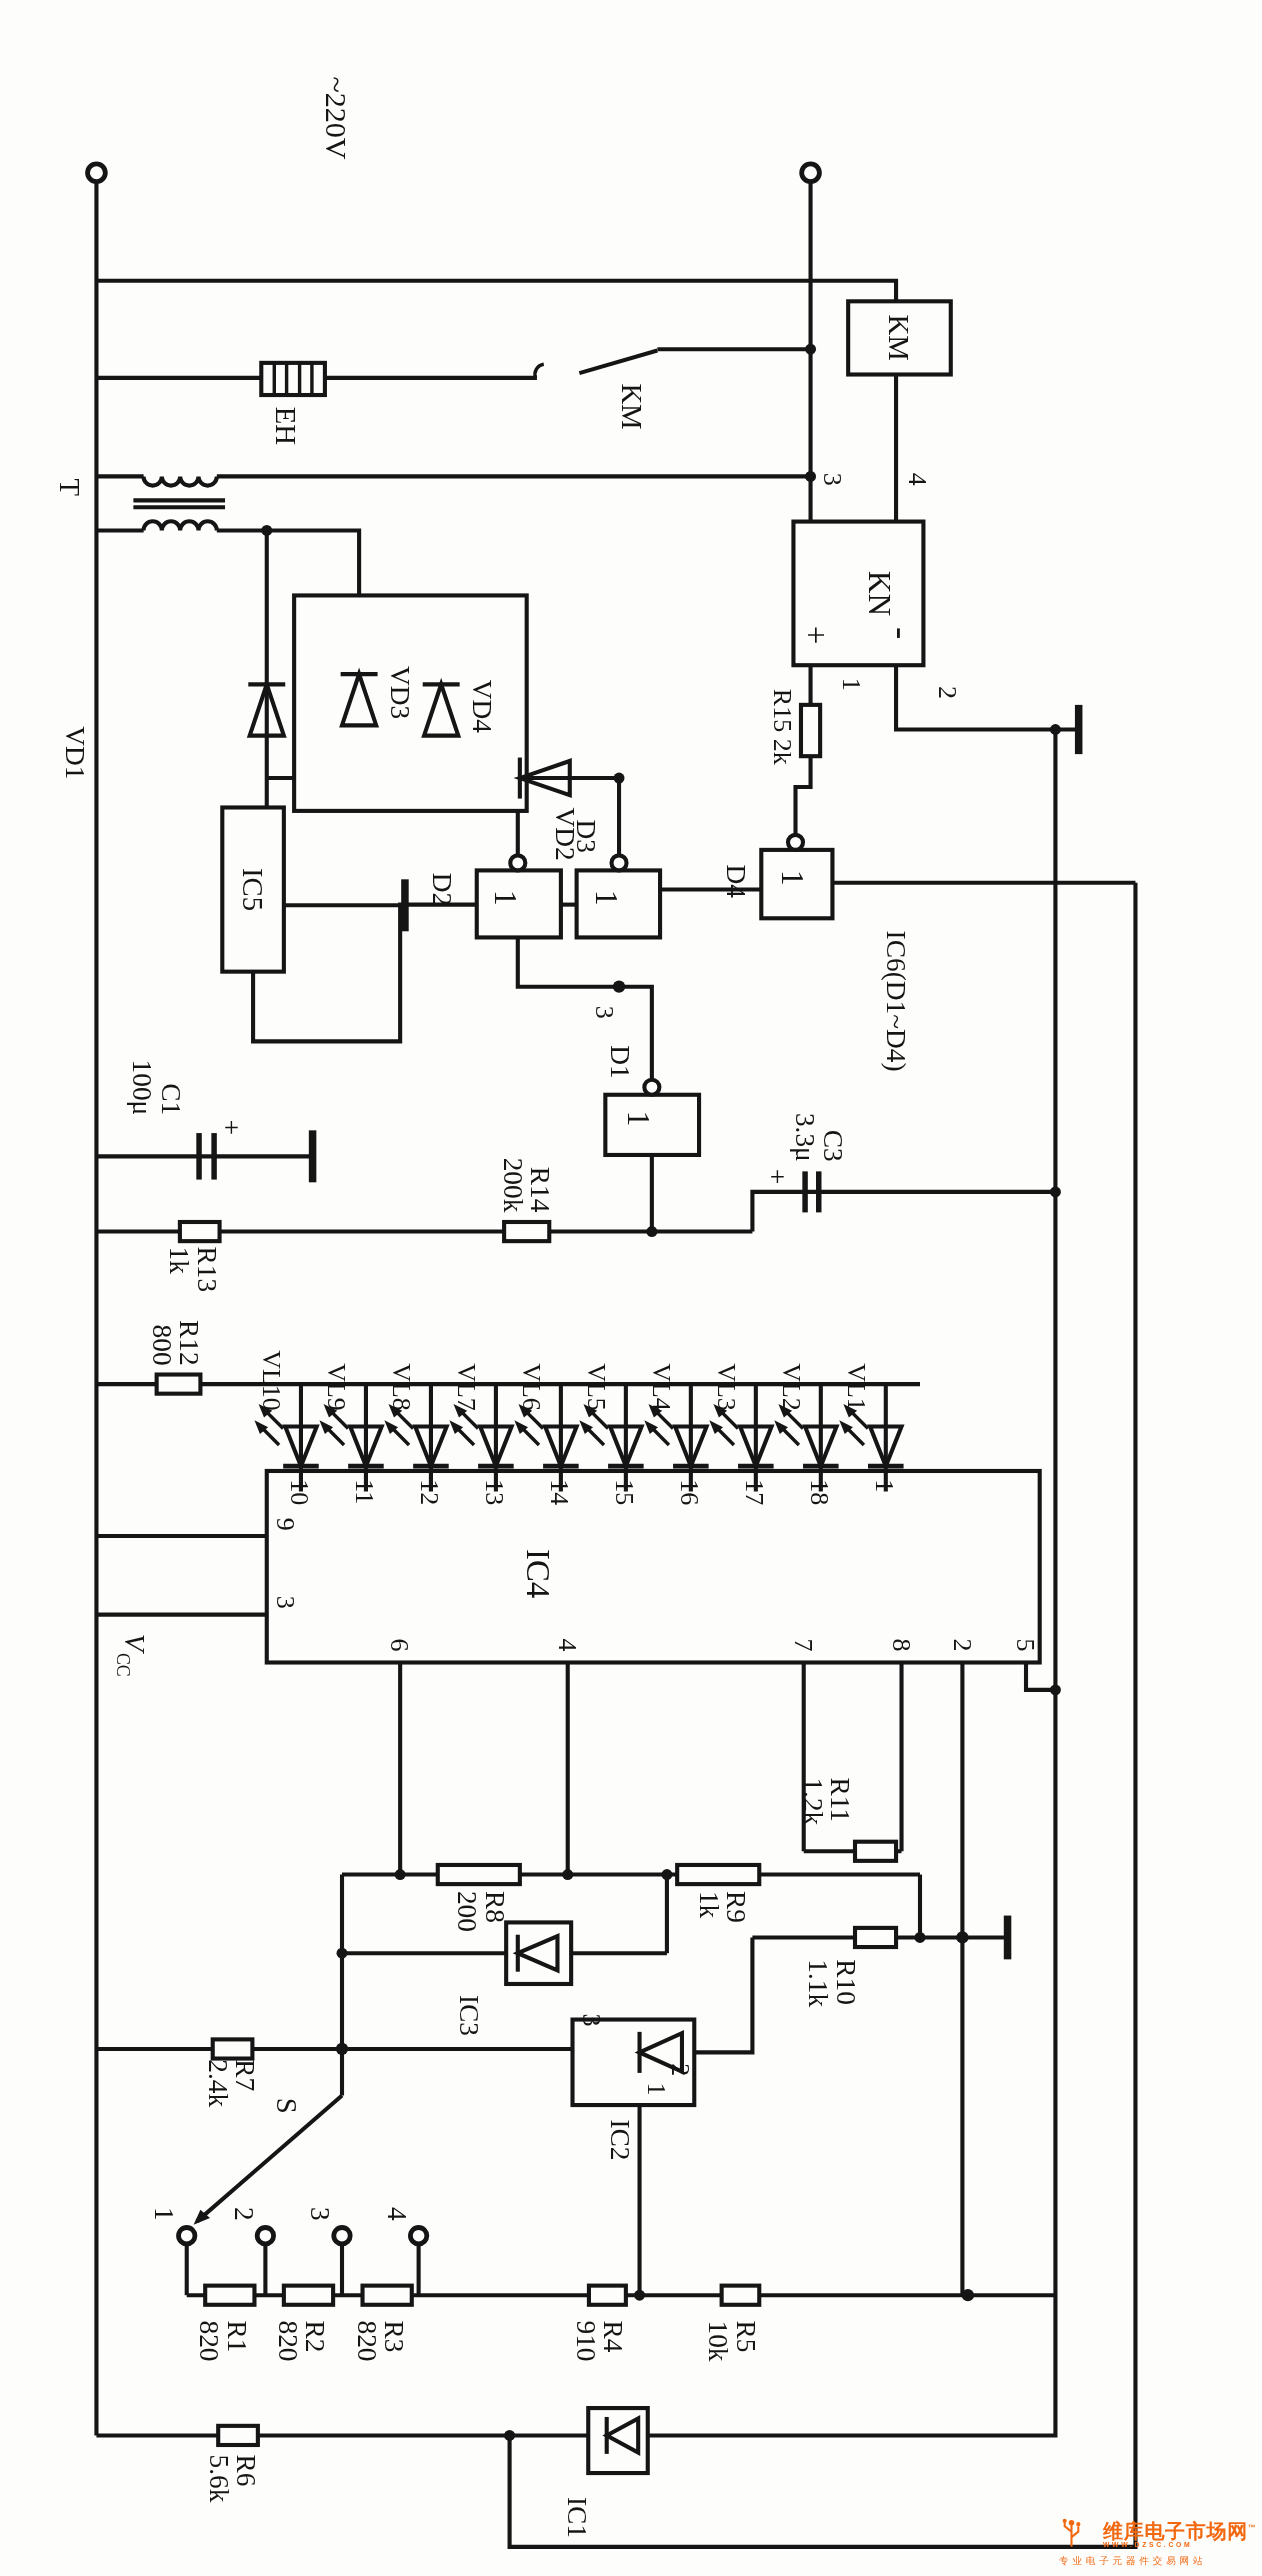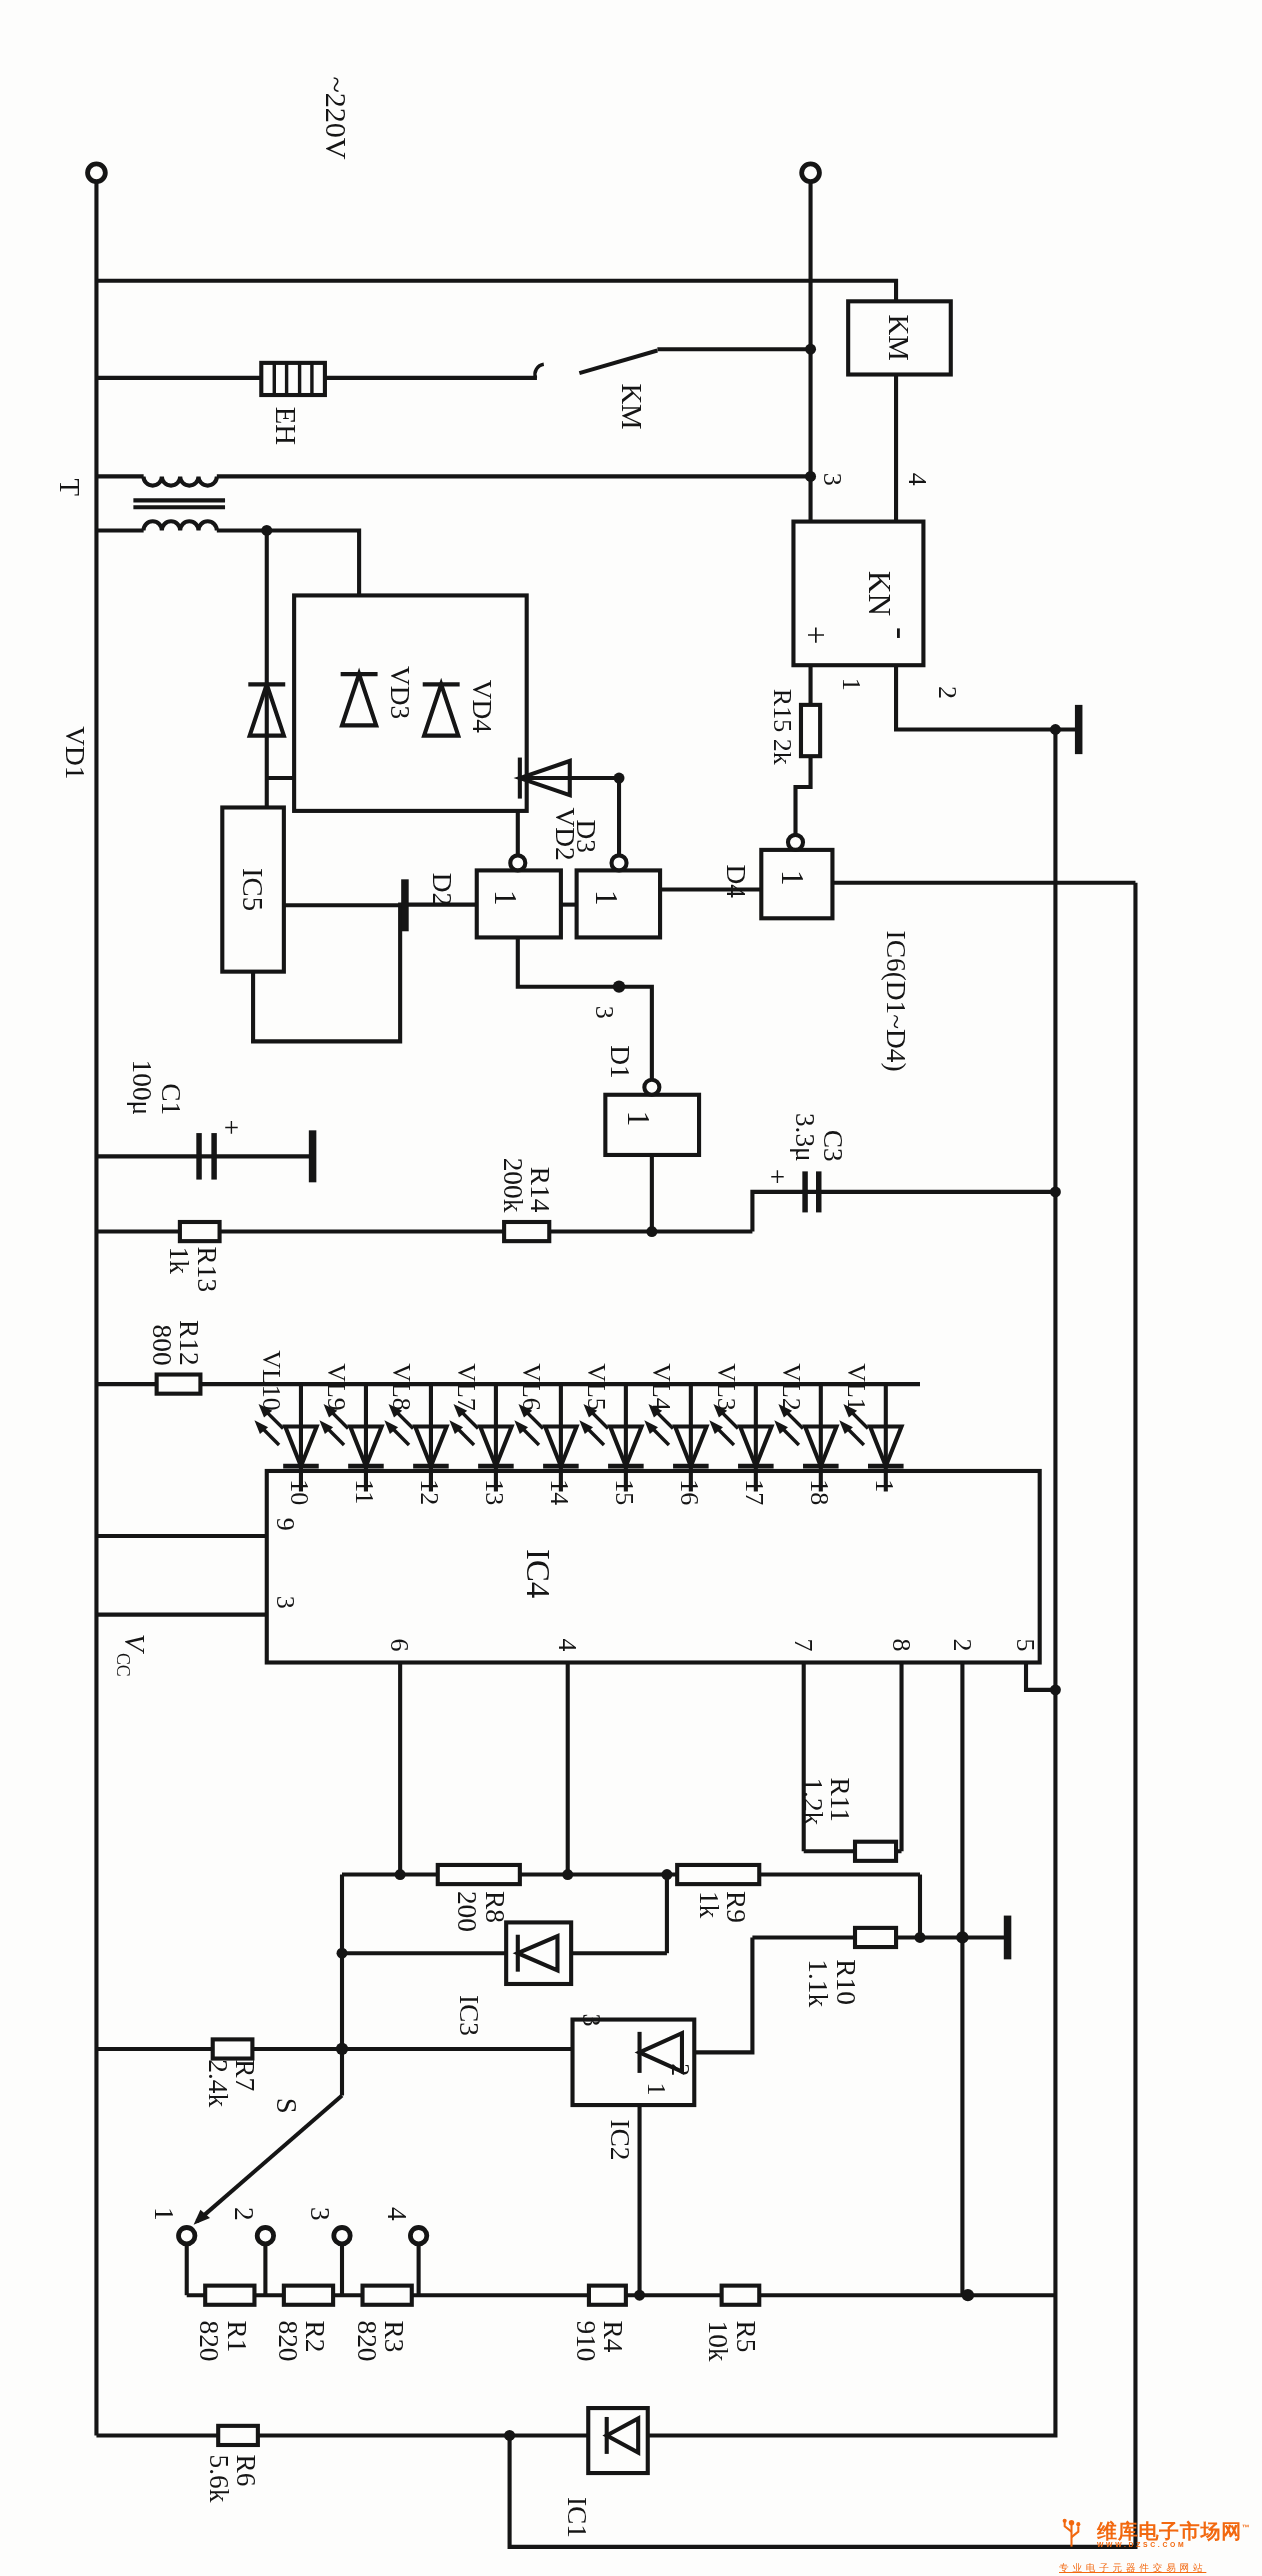--- a/index.html
+++ b/index.html
@@ -4,25 +4,25 @@
 <style>
   html,body{margin:0;padding:0;background:#e8e8e8;}
   .page{position:relative;width:1262px;height:2576px;background:#fdfdfc;overflow:hidden;
         font-family:"Liberation Serif","DejaVu Serif",serif;}
   
   .rot{position:absolute;left:0;top:0;width:2576px;height:1262px;
        transform:rotate(90deg) translateY(-1262px);transform-origin:top left;}
   svg text{fill:#151515;font-family:"Liberation Serif","DejaVu Serif",serif;}
   .wm{position:absolute;left:1059px;top:2518px;width:198px;color:#f2680f;
       font-family:"Liberation Sans","DejaVu Sans",sans-serif;}
-  .wm-row{display:flex;align-items:flex-start;gap:13px;}
+  .wm-row{display:flex;align-items:flex-start;gap:19px;}
   .wm-title{font-size:20px;font-weight:bold;line-height:20.5px;letter-spacing:0.7px;white-space:nowrap;}
   .wm-title sup{font-size:7.5px;}
   .wm-url{font-size:6.8px;font-weight:bold;letter-spacing:2.7px;margin-top:0px;}
-  .wm-sub{font-size:9.6px;letter-spacing:3.8px;margin-top:14px;white-space:nowrap;text-decoration:underline;}
+  .wm-sub{font-size:9.6px;letter-spacing:3.8px;margin-top:7px;white-space:nowrap;}
 </style>
 </head>
 <body>
 
 <div class="page">
   <div class="rot">
     <svg width="2576" height="1262" viewBox="0 0 3765 1845">
       <defs>
         <g id="led">
           <path d="M2023,0 H2180" stroke="#151515" stroke-width="6" fill="none"></path>

